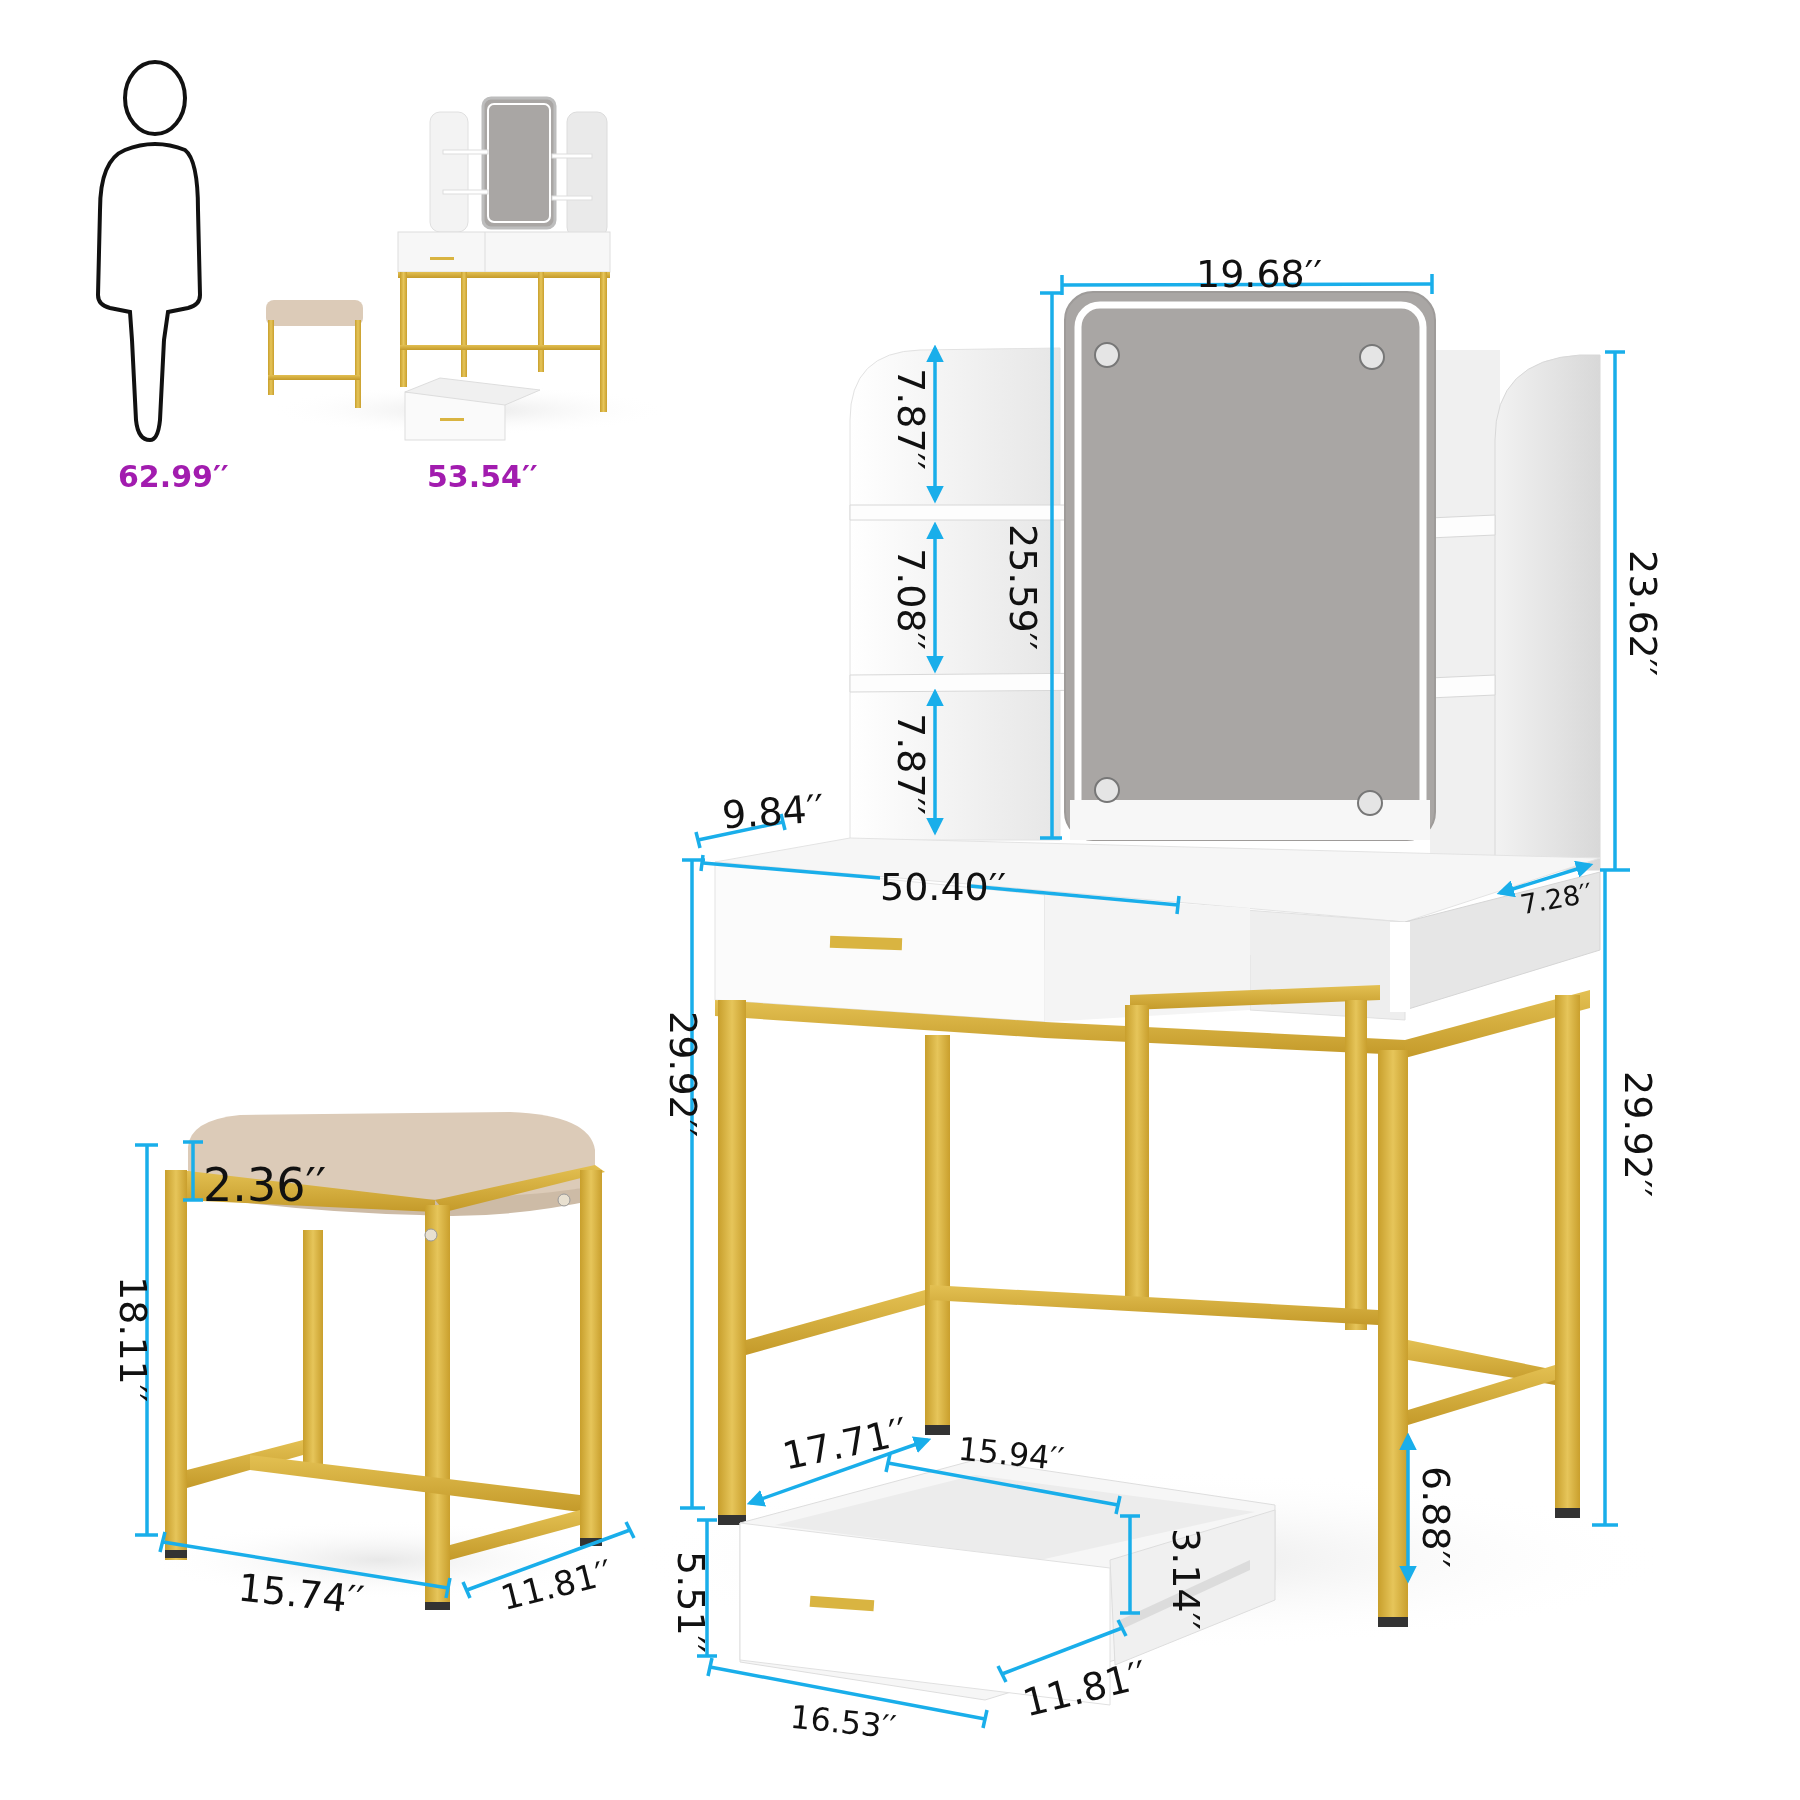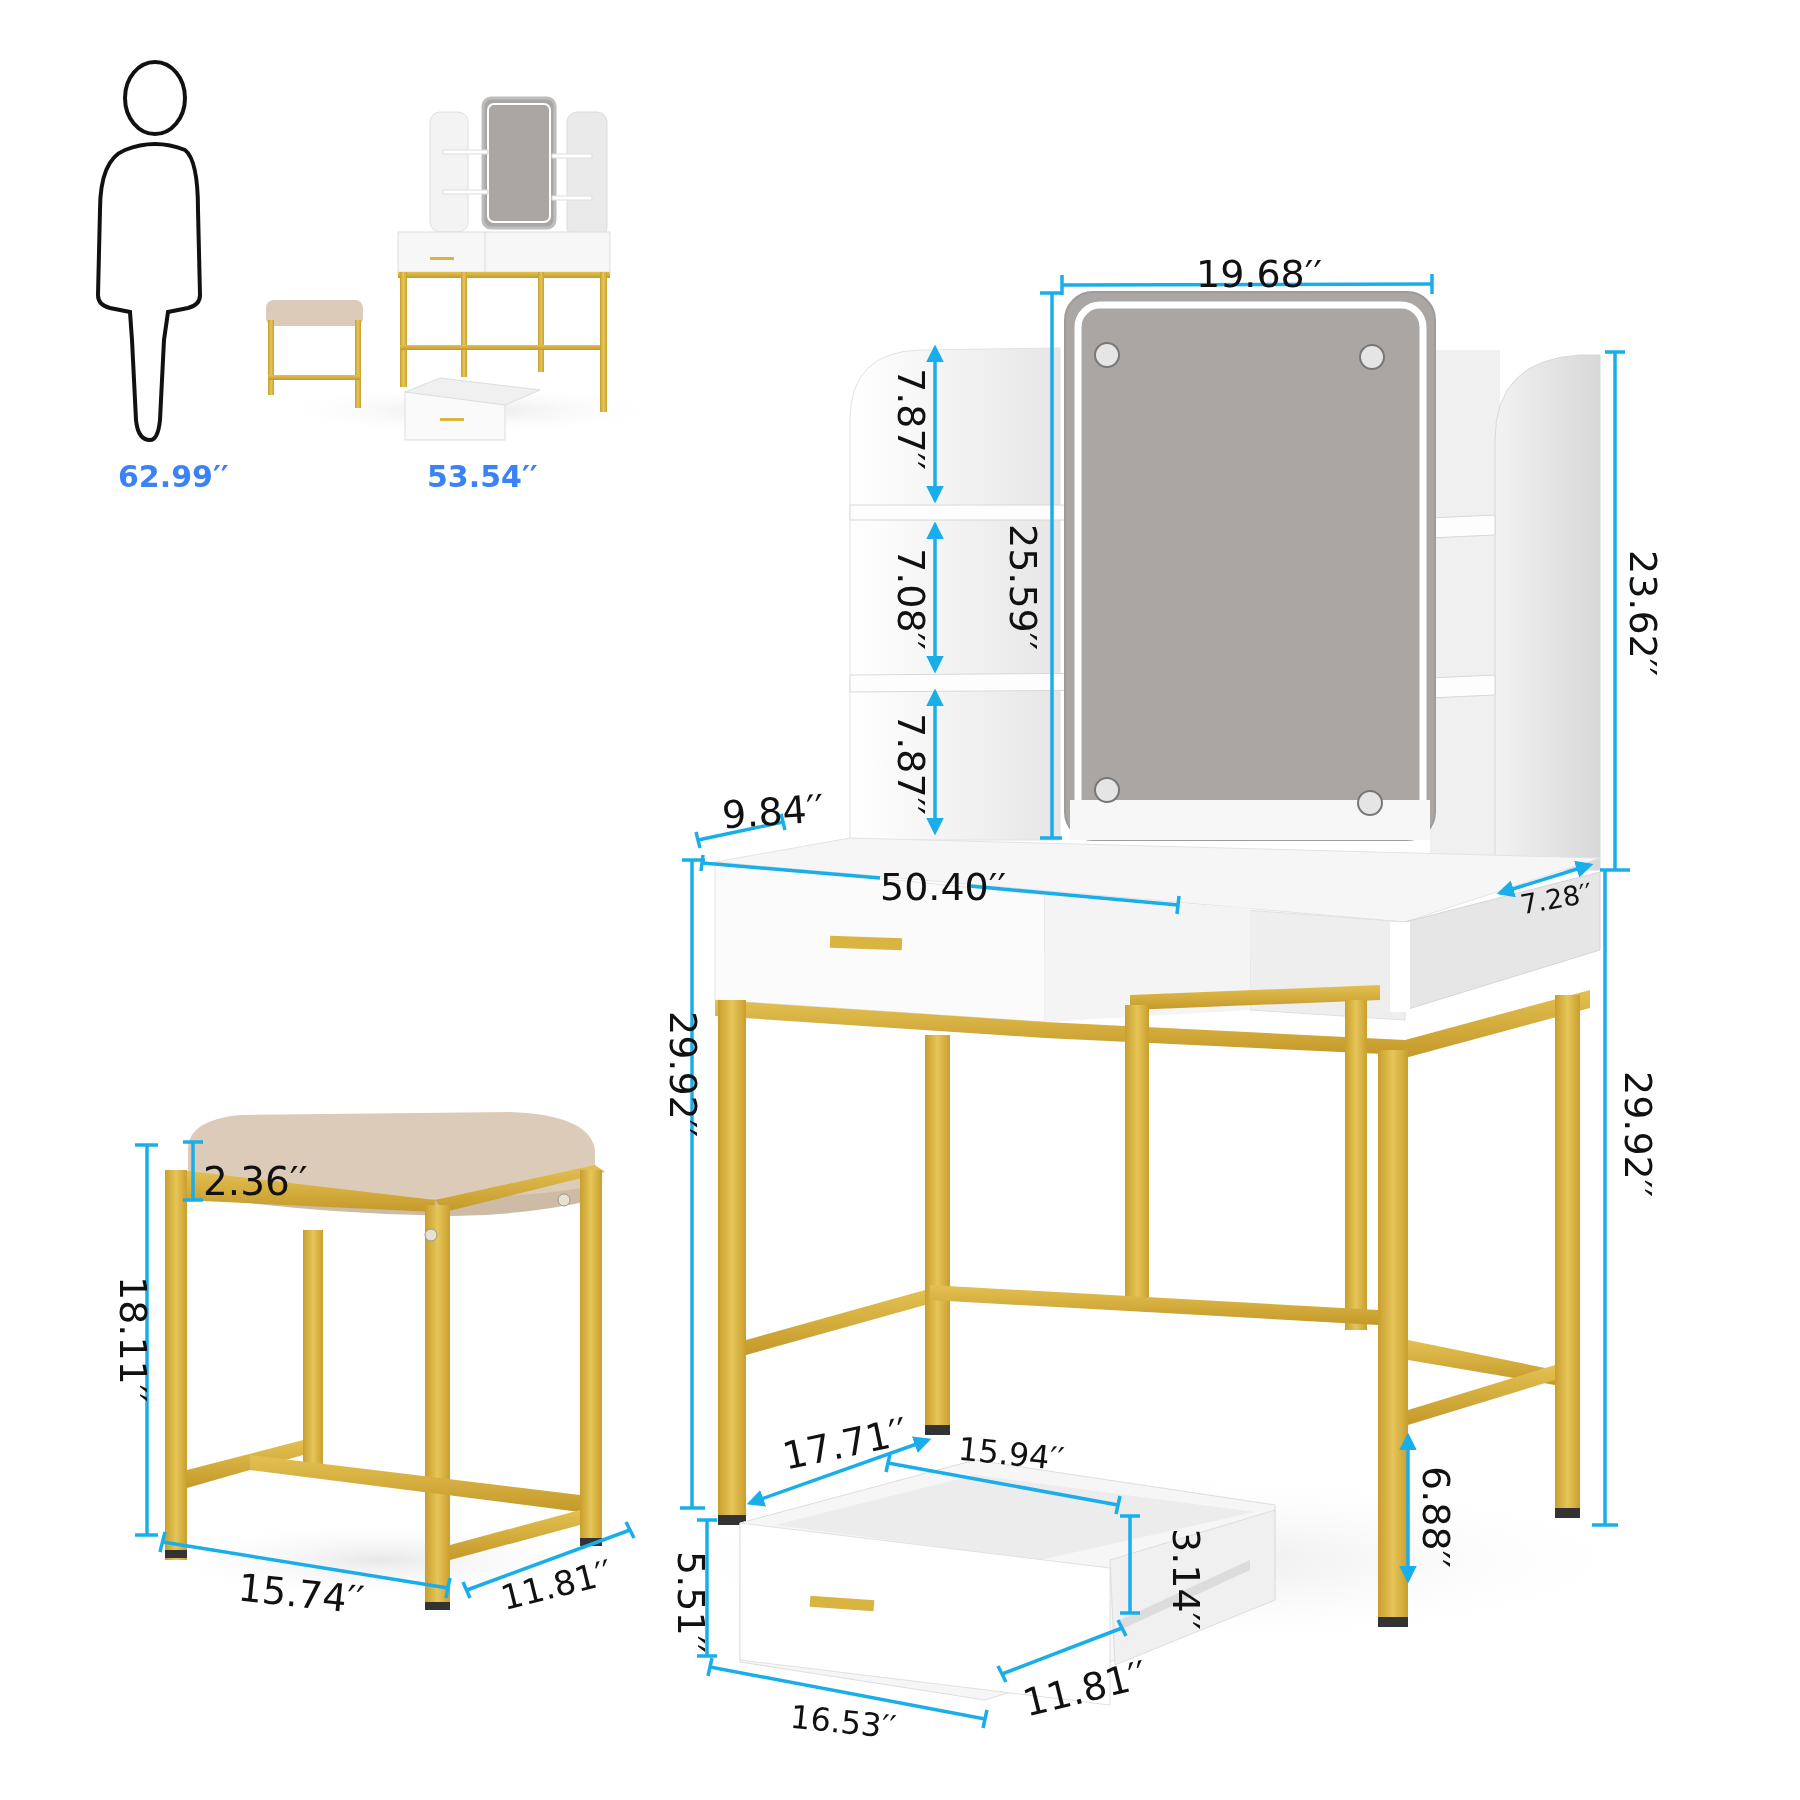--- a/index.html
+++ b/index.html
@@ -1,20 +1,20 @@
 <!DOCTYPE html>
 <html><head>
 <meta charset="utf-8">
 <style>
   html, body { margin:0; padding:0; background:#ffffff; }
   body { width:1800px; height:1800px; position:relative; overflow:hidden; font-family:"DejaVu Sans", sans-serif; }
   #stage { position:absolute; left:0; top:0; width:1800px; height:1800px; }
   svg { position:absolute; left:0; top:0; }
   .lbl { position:absolute; color:#111; font-family:"DejaVu Sans", sans-serif; white-space:nowrap; line-height:1; transform-origin:center center; }
-  .bold { font-weight:bold; font-size:30px; color:#3b82f6;text-align:center; }
+  .bold { font-weight:bold; font-size:30px; color:#a21caf;text-align:center; }
   .dim { font-size:38px; }
   .dim-sm { font-size:27px; }
 </style>
 </head>
 <body>
 
 <div id="stage">
 
 <svg width="1800" height="1800" viewBox="0 0 1800 1800">
   <defs>
@@ -257,21 +257,21 @@
 <div class="lbl dim" style="left:860px; top:745px; transform:rotate(90deg);">7.87′′</div>
 <div class="lbl dim" style="left:1580px; top:594px; transform:rotate(90deg);">23.62′′</div>
 <div class="lbl dim" style="left:1575px; top:1115px; transform:rotate(90deg);">29.92′′</div>
 <div class="lbl dim-sm" style="left:1520px; top:885px; transform:rotate(-10deg);">7.28′′</div>
 <div class="lbl dim" style="left:722px; top:793px; transform:rotate(-4deg);">9.84′′</div>
 <div class="lbl dim" style="left:880px; top:868px;">50.40′′</div>
 <div class="lbl dim" style="left:620px; top:1055px; transform:rotate(90deg);">29.92′′</div>
 <div class="lbl dim" style="left:782px; top:1425px; transform:rotate(-12deg);">17.71′′</div>
 <div class="lbl dim" style="left:1385px; top:1498px; transform:rotate(90deg);">6.88′′</div>
 
-<div class="lbl dim" style="left:203px; top:1162px; font-size:39px;">2.36′′</div>
+<div class="lbl dim" style="left:203px; top:1162px; font-size:46px;">2.36′′</div>
 <div class="lbl dim" style="left:70px; top:1320px; transform:rotate(90deg);">18.11′′</div>
 <div class="lbl dim" style="left:238px; top:1575px; transform:rotate(6deg);">15.74′′</div>
 <div class="lbl dim" style="left:500px; top:1568px; transform:rotate(-14deg); font-size:34px;">11.81′′</div>
 
 <div class="lbl dim-sm" style="left:958px; top:1438px; transform:rotate(6deg); font-size:32px;">15.94′′</div>
 <div class="lbl dim" style="left:1135px; top:1560px; transform:rotate(90deg);">3.14′′</div>
 <div class="lbl dim" style="left:640px; top:1583px; transform:rotate(90deg);">5.51′′</div>
 <div class="lbl dim-sm" style="left:790px; top:1706px; transform:rotate(6deg); font-size:32px;">16.53′′</div>
 <div class="lbl dim" style="left:1022px; top:1670px; transform:rotate(-14deg);">11.81′′</div>
 

